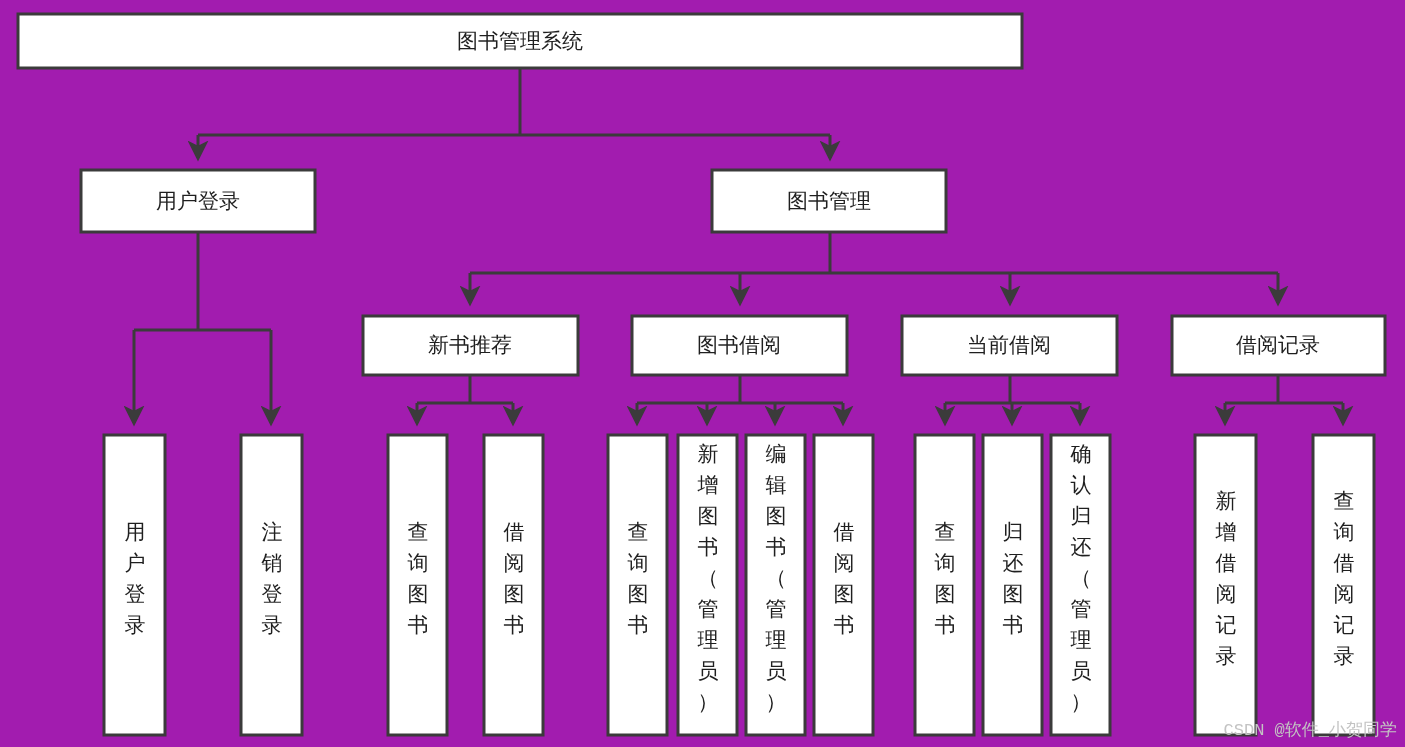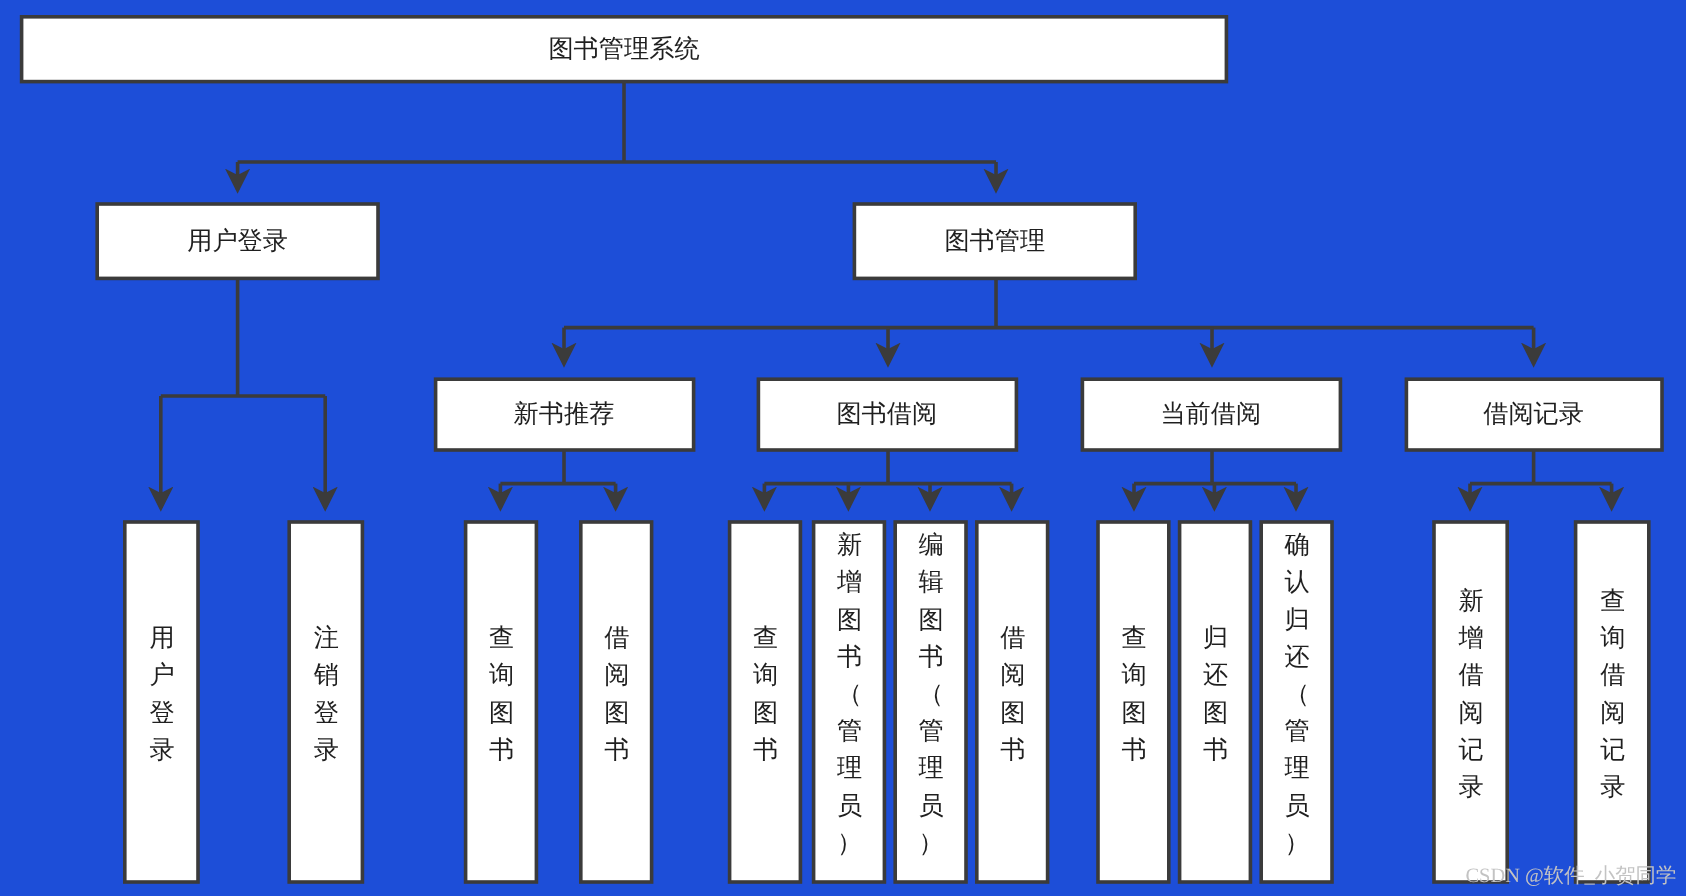--- a/index.html
+++ b/index.html
@@ -1,26 +1,26 @@
 <!DOCTYPE html>
 <html><head>
 <meta charset="utf-8">
 <style>
   html,body{margin:0;padding:0;background:#ffffff;}
   body{width:1405px;height:747px;font-family:"DejaVu Sans","Liberation Sans",sans-serif;}
-  #stage{position:relative;width:1405px;height:747px;overflow:hidden;background:#1d4ed8;}
+  #stage{position:relative;width:1405px;height:747px;overflow:hidden;background:#a21caf;}
   svg.diagram{position:absolute;left:0;top:0;width:1405px;height:747px;}
   .boxrect{fill:#ffffff;stroke:#3b3b3b;stroke-width:3;}
   .edge{stroke:#3b3b3b;stroke-width:3;fill:none;}
   .arrowhead{fill:#3b3b3b;}
   .nodelabel{font-family:"DejaVu Sans","Liberation Sans",sans-serif;fill:#1f1f1f;font-size:21px;}
   .nodelabel.h{text-anchor:middle;dominant-baseline:middle;}
   .vlabel{font-family:"DejaVu Sans","Liberation Sans",sans-serif;fill:#1f1f1f;font-size:21px;text-anchor:middle;}
   .watermark{position:absolute;right:8px;bottom:6px;color:#c3c3c3;font-size:17px;
-             font-family:Liberation Serif, serif;white-space:nowrap;}
+             font-family:Liberation Mono, monospace;white-space:nowrap;}
 </style>
 </head>
 <body>
 
 <div id="stage">
 
   <svg class="diagram" viewBox="0 0 1405 747">
     <defs>
       <marker id="arrow" viewBox="0 0 12 12" refX="10" refY="6" markerWidth="7" markerHeight="7" orient="auto-start-reverse">
         <path class="arrowhead" d="M0,0 L12,6 L0,12 L3,6 z"></path>

